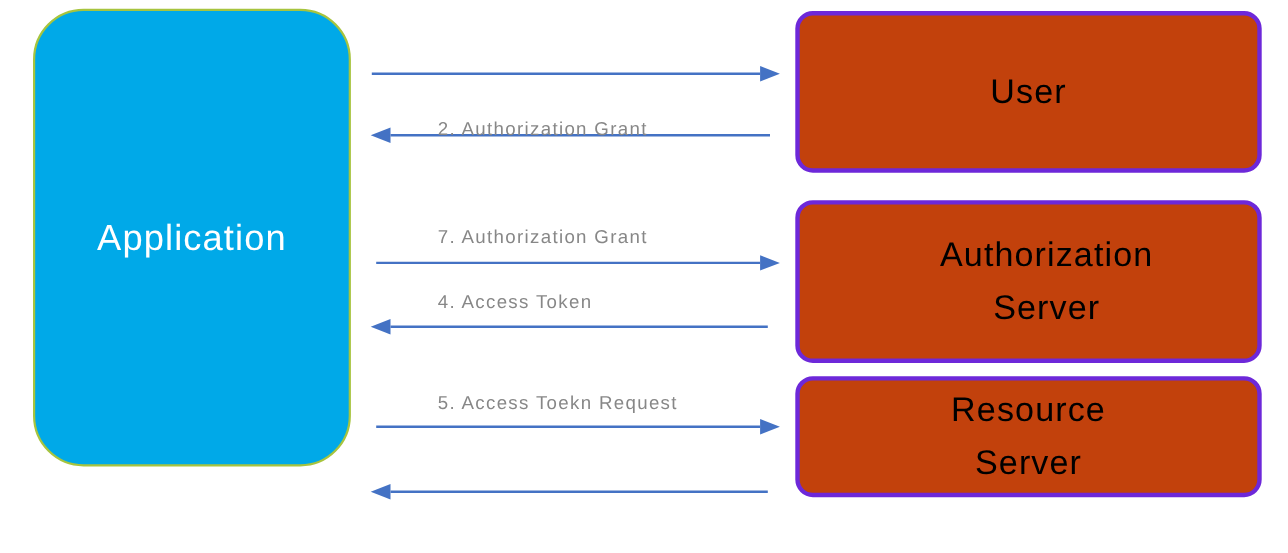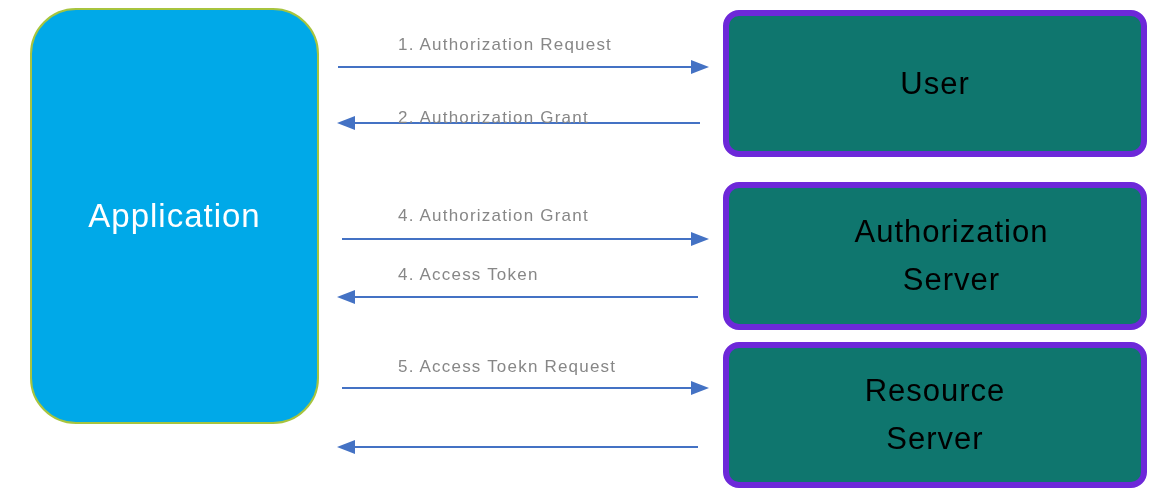--- a/index.html
+++ b/index.html
@@ -19,29 +19,29 @@
   .node-client{
     left:30px;top:8px;width:289px;height:416px;
     background:#00A9E8;
     border:2px solid #A7C43E;
     border-radius:46px;
     color:#ffffff;
     font-size:33px;
   }
   .node-gray{
     left:723px;width:424px;
-    background:#0f766e;
-    border:6px solid #6d28d9;
+    background:#c2410c;
+    border:4px solid #6d28d9;
     border-radius:16px;
     color:#000000;
     font-size:31px;
   }
   .node-user{top:10px;height:147px;}
   .node-auth{top:182px;height:148px;padding-left:33px;}
-  .node-resource{top:342px;height:146px;}
+  .node-resource{top:342px;height:110px;}
   .node-line{line-height:48px;letter-spacing:1px;white-space:nowrap;}
   .flow-label{
     position:absolute;left:398px;
     font-size:17px;letter-spacing:1.2px;
     color:#878787;white-space:nowrap;
     line-height:18px;
   }
   .lbl-1{top:36px;}
   .lbl-2{top:109px;}
   .lbl-3{top:207px;}
@@ -81,23 +81,22 @@
     <g>
       <line class="arrow-line" x1="342" y1="388" x2="691" y2="388"></line>
       <polygon class="arrow-head" points="691,381 709,388 691,395"></polygon>
     </g>
     <g>
       <polygon class="arrow-head" points="355,440 337,447 355,454"></polygon>
       <line class="arrow-line" x1="355" y1="447" x2="698" y2="447"></line>
     </g>
   </svg>
 
-  <div class="flow-label lbl-1">1. Authorization Request</div>
   <div class="flow-label lbl-2">2. Authorization Grant</div>
-  <div class="flow-label lbl-3">4. Authorization Grant</div>
+  <div class="flow-label lbl-3">7. Authorization Grant</div>
   <div class="flow-label lbl-4">4. Access Token</div>
   <div class="flow-label lbl-5">5. Access Toekn Request</div>
 
   <div class="node node-gray node-user">
     <div class="node-line">User</div>
   </div>
 
   <div class="node node-gray node-auth">
     <div class="node-line">Authorization</div>
     <div class="node-line">Server</div>

